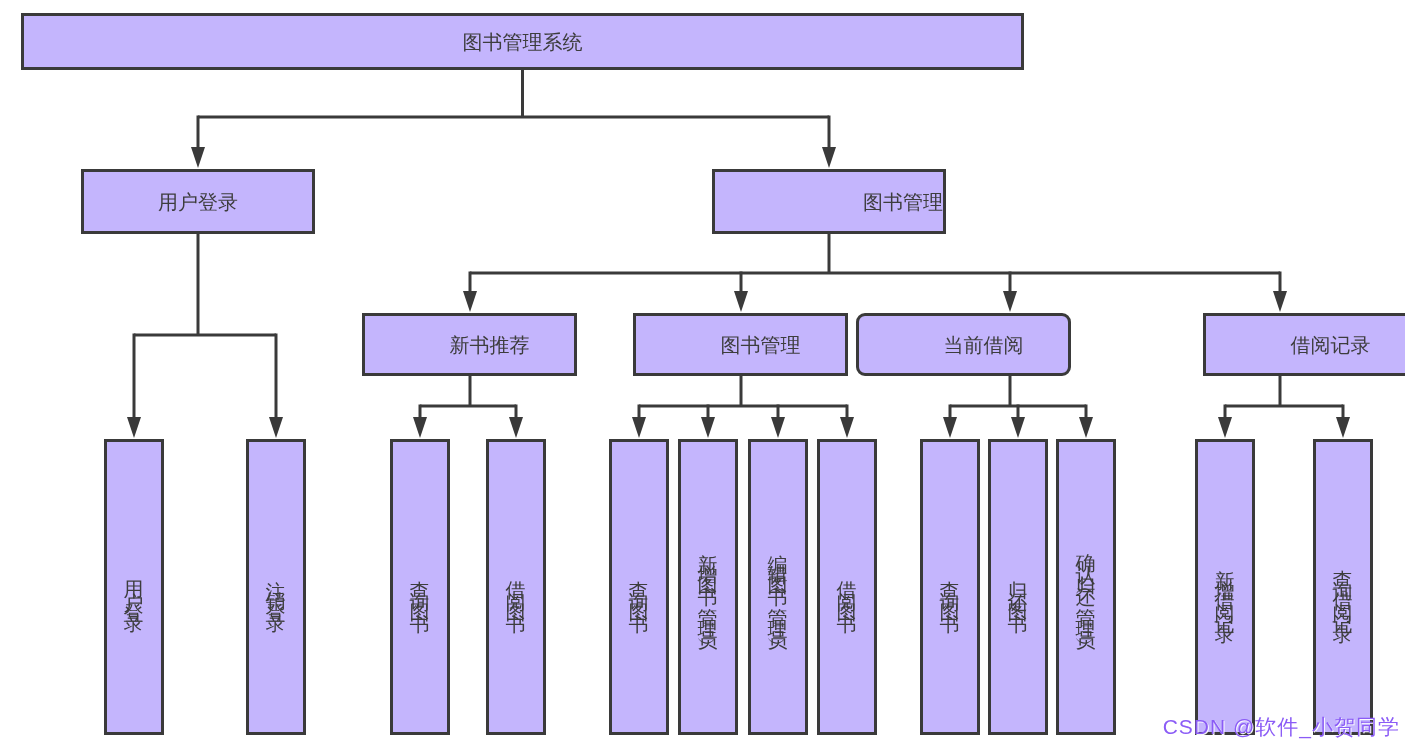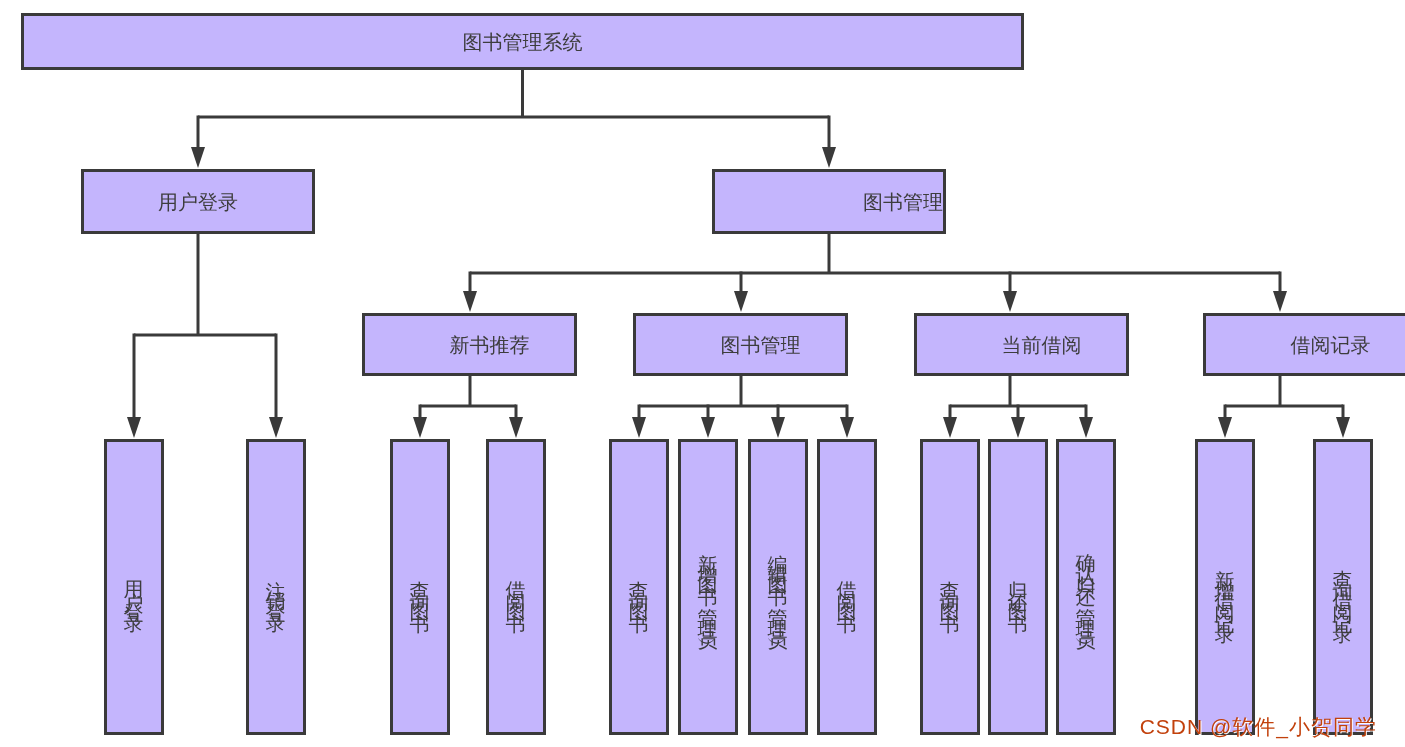--- a/index.html
+++ b/index.html
@@ -36,23 +36,23 @@
   .leaf .vtext{
     writing-mode:vertical-rl;
     text-orientation:mixed;
     letter-spacing:11px;
     font-size:20px;
     line-height:1;
     white-space:nowrap;
   }
   .watermark{
     position:absolute;
-    right:28px;bottom:6px;
+    right:5px;bottom:6px;
     font-size:21px;
-    color:#c2410c;
+    color:#8b5cf6;
     text-shadow:1px 1px 0 rgba(255,255,255,0.95);
     z-index:3;
     letter-spacing:1px;
   }
 </style>
 </head>
 <body>
 
 <div class="stage">
 
@@ -135,21 +135,21 @@
   <div class="node node-l2" style="left:712px;justify-content:flex-end;">
     <span>图书管理</span>
   </div>
 
   <div class="node node-l3" style="left:362px;">
     <span>新书推荐</span>
   </div>
   <div class="node node-l3" style="left:633px;">
     <span>图书管理</span>
   </div>
-  <div class="node node-l3" style="left:914px;">
+  <div class="node node-l3" style="left:856px;border-radius:9px;">
     <span>当前借阅</span>
   </div>
   <div class="node node-l3" style="left:1203px;">
     <span>借阅记录</span>
   </div>
 
   <div class="node leaf" style="left:104px;">
     <span class="vtext">用户登录</span>
   </div>
   <div class="node leaf" style="left:246px;">

